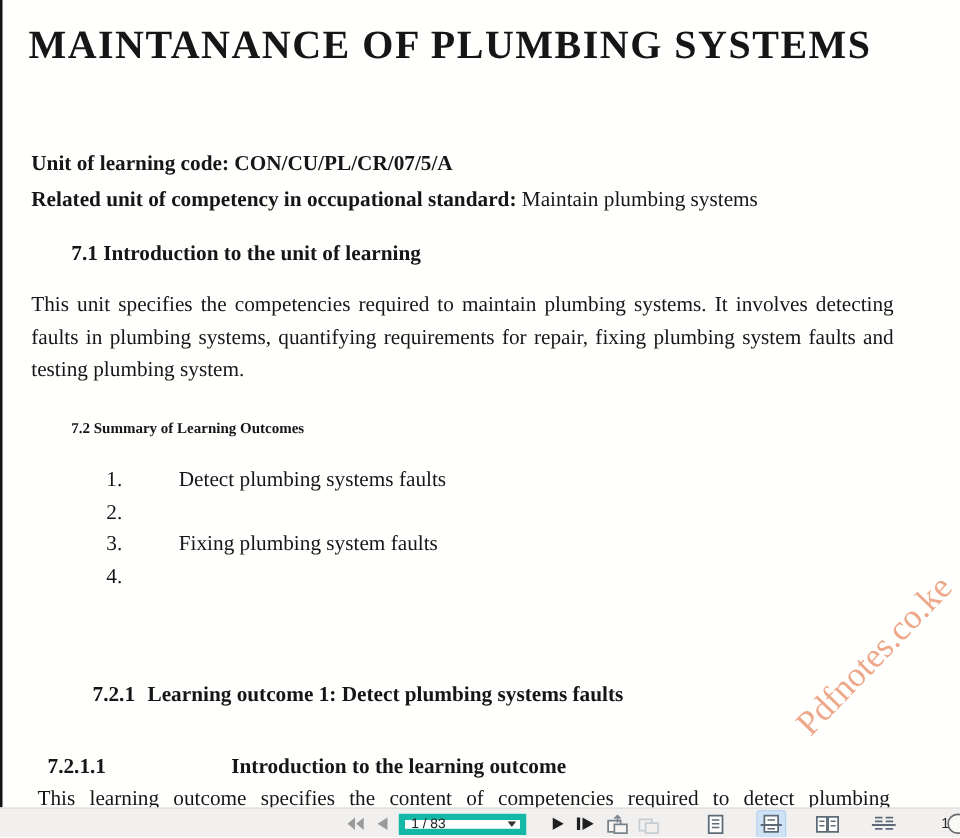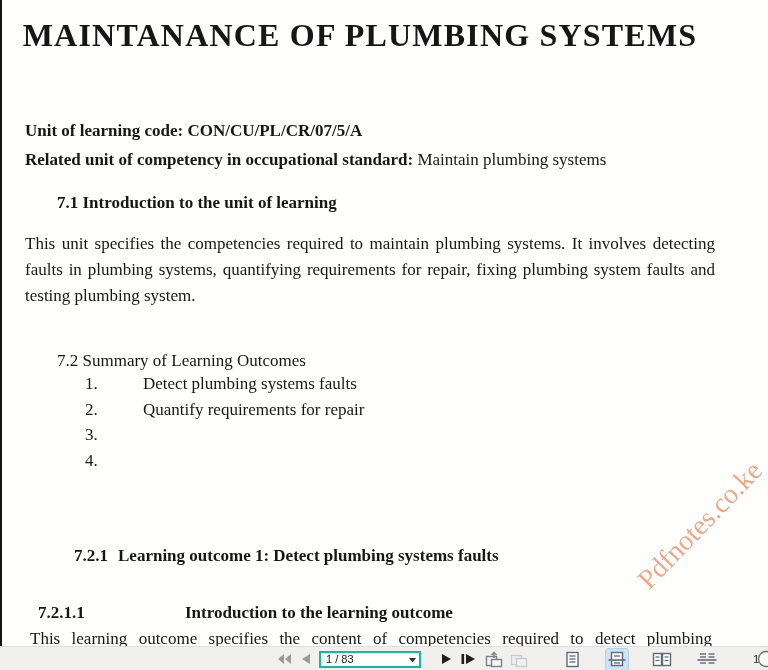--- a/index.html
+++ b/index.html
@@ -31,21 +31,21 @@
   .line-unit { position: absolute; left: 25px; top: 121px; font-size: 17px; }
   .line-unit .b { font-weight: bold; }
   .line-related { position: absolute; left: 25px; top: 150px; font-size: 17px; }
   .line-related .b { font-weight: bold; }
   .h-71 { position: absolute; left: 57px; top: 193px; font-size: 17px; font-weight: bold; }
   .para-intro {
     position: absolute; left: 25px; top: 231px;
     width: 690px; font-size: 17px; line-height: 26px;
     text-align: justify;
   }
-  .h-72 { position: absolute; left: 57px; top: 335px; font-size: 17px; font-weight: normal; margin-top: 16px; }
+  .h-72 { position: absolute; left: 57px; top: 335px; font-size: 12px; font-weight: bold; }
   .outcome-list { position: absolute; left: 0; top: 374px; width: 700px; }
   .outcome-row { position: relative; height: 25.5px; font-size: 17px; }
   .outcome-num { position: absolute; left: 85px; }
   .outcome-text { position: absolute; left: 143px; white-space: nowrap; }
   .h-721 { position: absolute; left: 38px; top: 546px; font-size: 17px; font-weight: bold; margin-left: 36px; }
   .h-721 .gap { display: inline-block; width: 10px; }
   .h-7211 { position: absolute; left: 38px; top: 603px; font-size: 17px; font-weight: bold; }
   .h-7211-title { position: absolute; left: 143px; top: 603px; font-size: 17px; font-weight: bold; margin-left: 42px; }
   .last-line {
     position: absolute; left: 30px; top: 626px;
@@ -81,21 +81,21 @@
   }
   .tb-btn {
     display: inline-flex; align-items: center; justify-content: center;
     height: 20px; cursor: default;
   }
   .page-box {
     display: inline-flex; align-items: center;
     width: 102px; height: 17px;
     margin: 0 21px 0 8px;
     background: #ffffff;
-    border: 2px solid #14b8a6;
+    border: 5px solid #14b8a6;
     font-size: 11px; color: #222;
     padding: 0 3px 0 5px;
   }
   .page-box .caret { margin-left: auto; }
   .sep6 { width: 6px; }
   .sep10 { width: 10px; }
   .layout-btn {
     display: inline-flex; align-items: center; justify-content: center;
     width: 22px; height: 21px; border-radius: 2px;
     margin-right: 3px;
@@ -136,24 +136,24 @@
 
   <div class="h-72">7.2 Summary of Learning Outcomes</div>
 
   <div class="outcome-list">
     <div class="outcome-row">
       <span class="outcome-num">1.</span>
       <span class="outcome-text">Detect plumbing systems faults</span>
     </div>
     <div class="outcome-row">
       <span class="outcome-num">2.</span>
-      <span class="outcome-text">Quantify requirements for repair</span>
     </div>
     <div class="outcome-row">
       <span class="outcome-num">3.</span>
+      <span class="outcome-text">Fixing plumbing system faults</span>
     </div>
     <div class="outcome-row">
       <span class="outcome-num">4.</span>
     </div>
   </div>
 
   <div class="h-721">
     <span>7.2.1</span><span class="gap"></span><span>Learning outcome 1: Detect plumbing systems faults</span>
   </div>
 

